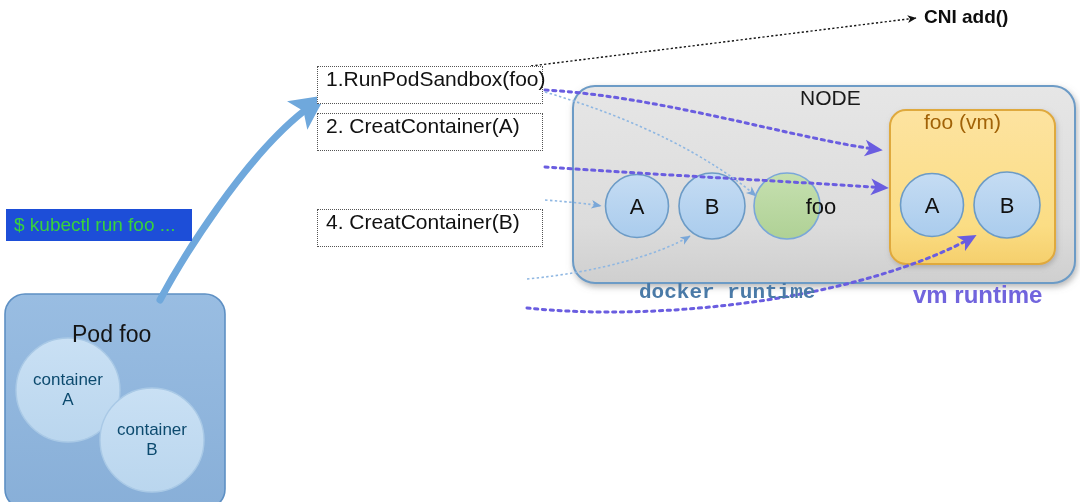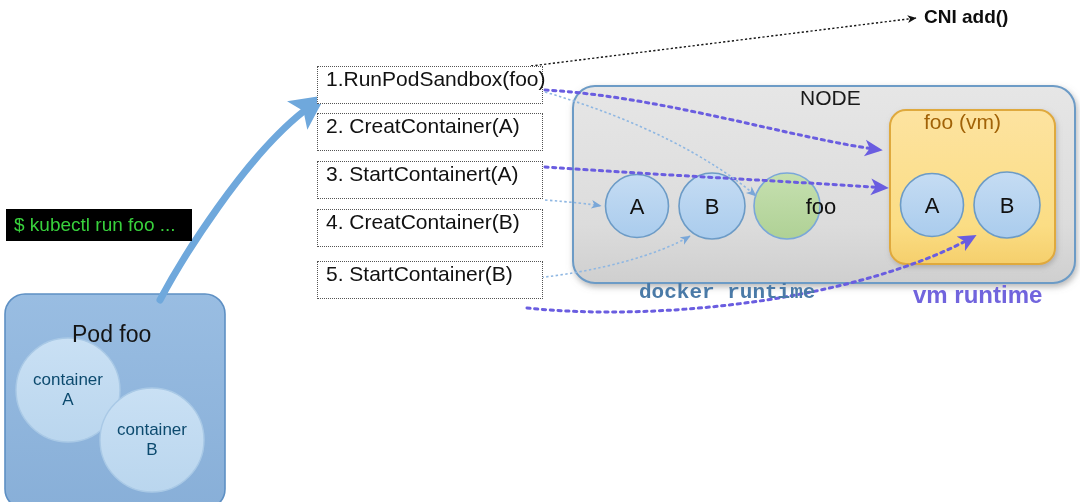--- a/index.html
+++ b/index.html
@@ -3,21 +3,21 @@
 <meta charset="utf-8">
 <style>
   html,body{margin:0;padding:0;background:#ffffff;}
   body{width:1080px;height:502px;overflow:hidden;
        font-family:"Liberation Sans", sans-serif;}
   #stage{position:relative;width:1080px;height:502px;background:#fff;}
   svg.layer{position:absolute;left:0;top:0;width:1080px;height:502px;}
 
   
   .terminal{position:absolute;left:6px;top:209px;width:186px;height:32px;
-            background:#000000;display:flex;align-items:center;}
+            background:#1d4ed8;display:flex;align-items:center;}
   .terminal span{color:#38d13c;font-size:19px;padding-left:8px;
                  font-family:"Liberation Sans", sans-serif;white-space:nowrap;}
 
   
   .step{position:absolute;left:317px;width:226px;height:38px;
         border:1px dotted #555;box-sizing:border-box;background:#fff;
         display:flex;align-items:flex-start;}
   .step .lbl{font-size:21px;color:#111;padding-left:8px;white-space:nowrap;
              font-family:"Liberation Sans", sans-serif;}
   .s1{top:66px;} .s2{top:113px;} .s3{top:161px;}
@@ -157,28 +157,22 @@
   <div class="terminal">
     <span>$ kubectl run foo ...</span>
   </div>
 
   <div class="step s1">
     <div class="lbl">1.RunPodSandbox(foo)</div>
   </div>
   <div class="step s2">
     <div class="lbl">2. CreatContainer(A)</div>
   </div>
-  <div class="step s3">
-    <div class="lbl">3. StartContainert(A)</div>
-  </div>
   <div class="step s4">
     <div class="lbl">4. CreatContainer(B)</div>
-  </div>
-  <div class="step s5">
-    <div class="lbl">5. StartContainer(B)</div>
   </div>
 
   <div class="tx cni">CNI add()</div>
 
   <div class="tx node-lbl">NODE</div>
 
   <div class="tx foovm-lbl">foo (vm)</div>
 
   <div class="tx docker-lbl">docker runtime</div>
 

